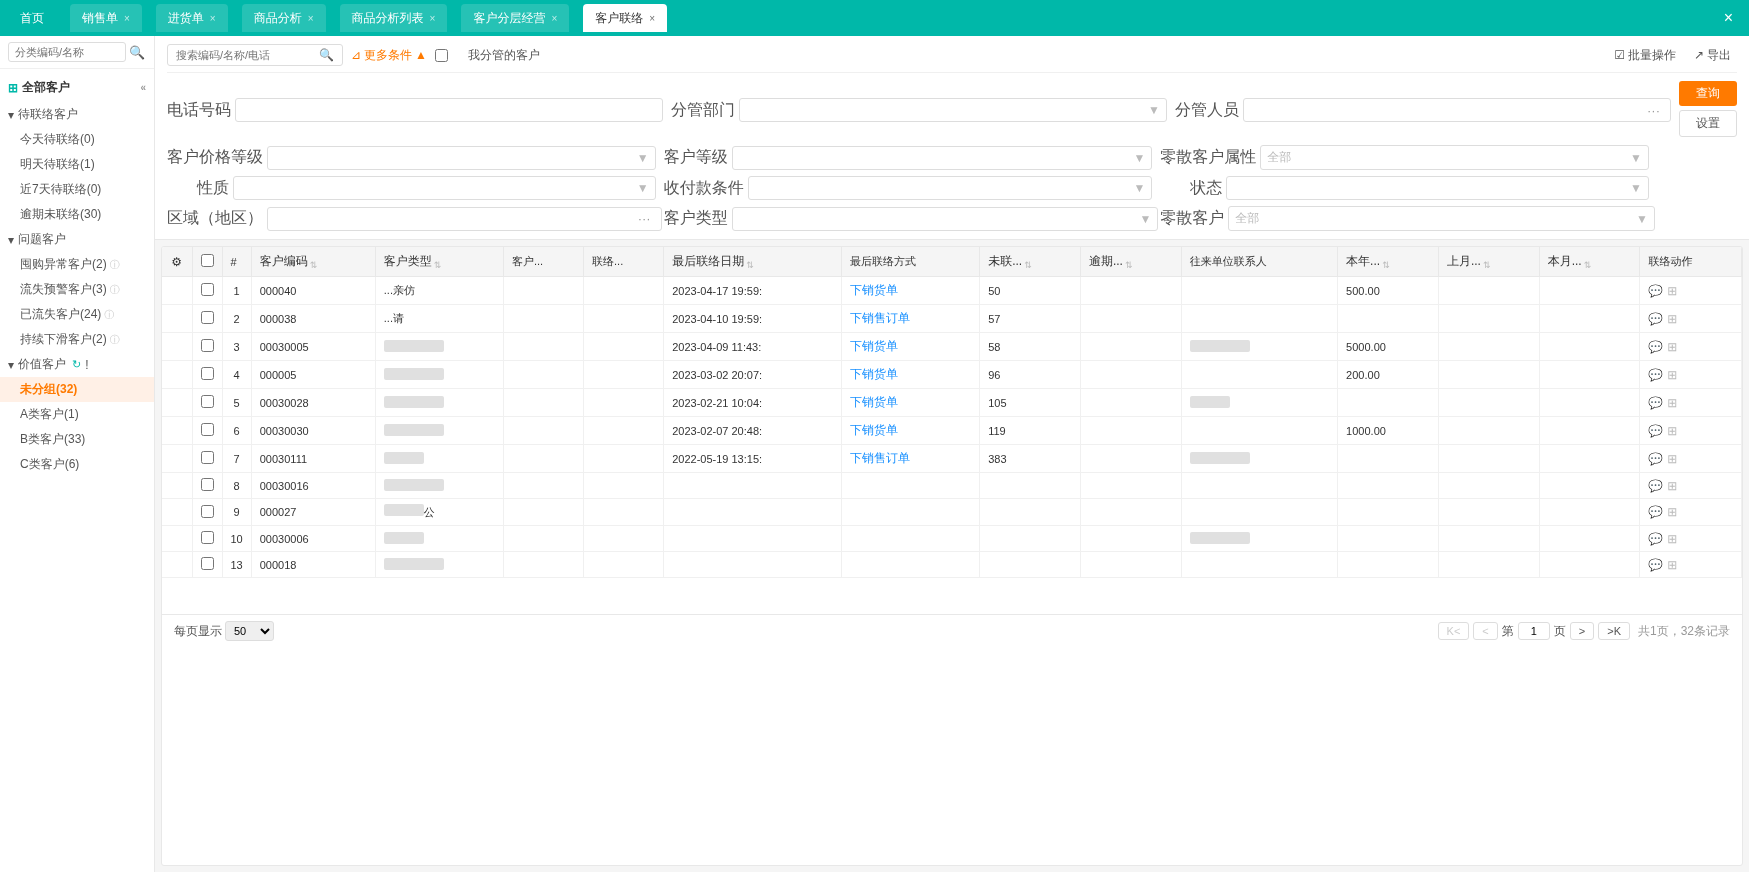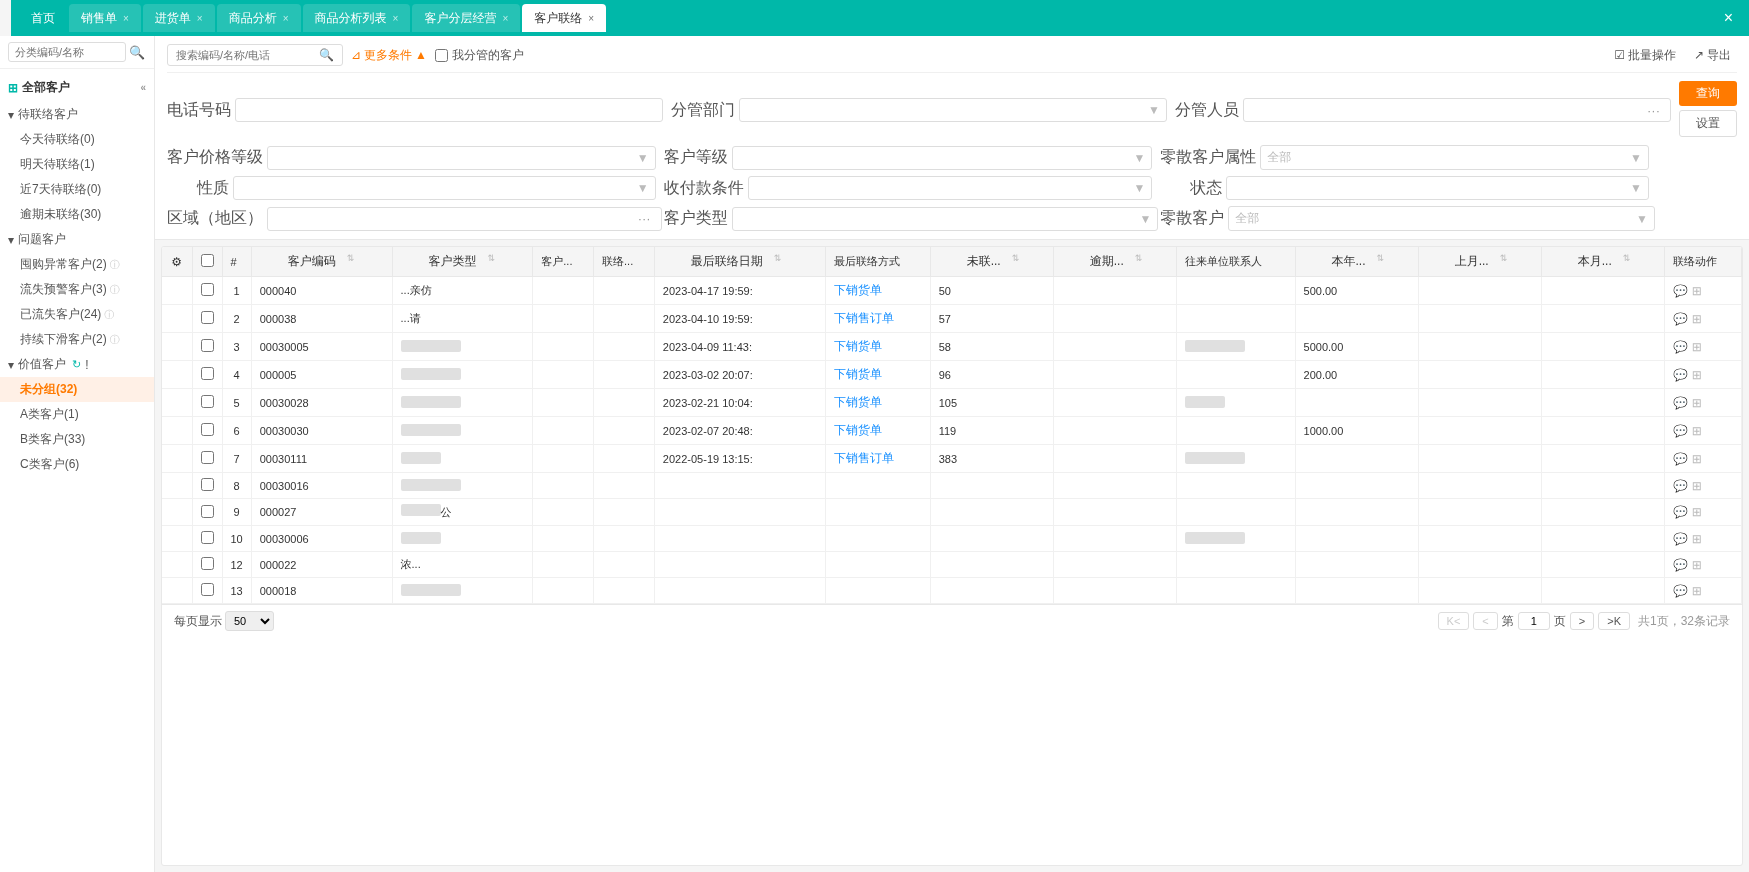--- a/index.html
+++ b/index.html
@@ -5,22 +5,21 @@
     * { box-sizing: border-box; margin: 0; padding: 0; font-family: 'Microsoft YaHei', Arial, sans-serif; font-size: 12px; }
     body { background: #f5f5f5; overflow: hidden; }
 
     
     .top-nav {
       display: flex;
       align-items: center;
       background: #00b8a9;
       height: 36px;
       padding: 8px 8px;
-      gap: 2px;
-      margin-left: 11px;
+      gap: 14px;
     }
     .nav-tab {
       display: flex;
       align-items: center;
       padding: 0 12px;
       height: 28px;
       background: rgba(255,255,255,0.15);
       color: white;
       border-radius: 4px 4px 0 0;
       cursor: pointer;
@@ -161,21 +160,21 @@
       display: flex;
       align-items: center;
       gap: 3px;
       color: #ff7a00;
       cursor: pointer;
       font-size: 11px;
     }
     .filter-checkbox {
       display: flex;
       align-items: center;
-      gap: 4px;
+      gap: 20px;
       font-size: 11px;
       color: #555;
       cursor: pointer;
     }
     .filter-checkbox input[type=checkbox] { cursor: pointer; }
     .filter-actions-right {
       margin-left: auto;
       display: flex;
       gap: 6px;
     }
@@ -283,20 +282,21 @@
       background: white;
       border-top: 1px solid #e8e8e8;
       padding: 6px 12px;
       display: flex;
       align-items: center;
       gap: 8px;
       font-size: 11px;
       color: #555;
       position: sticky;
       bottom: 16px;
+      margin-top: 36px;
     }
     .page-size-select {
       display: flex;
       align-items: center;
       gap: 3px;
     }
     .page-size-select select {
       border: 1px solid #ddd;
       border-radius: 3px;
       padding: 2px 4px;
@@ -329,23 +329,22 @@
       outline: none;
     }
     .total-info { color: #999; }
 
     
     ::-webkit-scrollbar { width: 6px; height: 6px; }
     ::-webkit-scrollbar-thumb { background: #ccc; border-radius: 3px; }
 
     .col-header-with-sort {
       display: flex;
-      align-items: flex-start;
-      gap: 11px;
-      margin-left: 28px;
+      align-items: flex-end;
+      gap: 2px;
     }
     .sort-icon { color: #bbb; font-size: 9px; }
 
     .adv-filter-wrapper {
       border-top: 1px solid #f0f0f0;
       padding-top: 8px;
     }
     .field-group {
       display: flex;
       align-items: center;
@@ -921,43 +920,20 @@
     <td>
       <div class="action-icons">
         <span class="action-icon" title="联络">💬</span>
         <span class="action-icon" title="更多">⊞</span>
       </div>
     </td>
   </tr>
             <tr>
     <td class="center"></td>
     <td class="center"><input type="checkbox" style=""></td>
-    <td class="center">12</td>
-    <td>000022</td>
-    <td>浓...</td>
-    <td></td>
-    <td></td>
-    <td></td>
-    <td></td>
-    <td></td>
-    <td></td>
-    <td></td>
-    <td></td>
-    <td></td>
-    <td></td>
-    <td>
-      <div class="action-icons">
-        <span class="action-icon" title="联络">💬</span>
-        <span class="action-icon" title="更多">⊞</span>
-      </div>
-    </td>
-  </tr>
-            <tr>
-    <td class="center"></td>
-    <td class="center"><input type="checkbox" style=""></td>
     <td class="center">13</td>
     <td>000018</td>
     <td><span class="blurred-cell"></span></td>
     <td></td>
     <td></td>
     <td></td>
     <td></td>
     <td></td>
     <td></td>
     <td></td>

